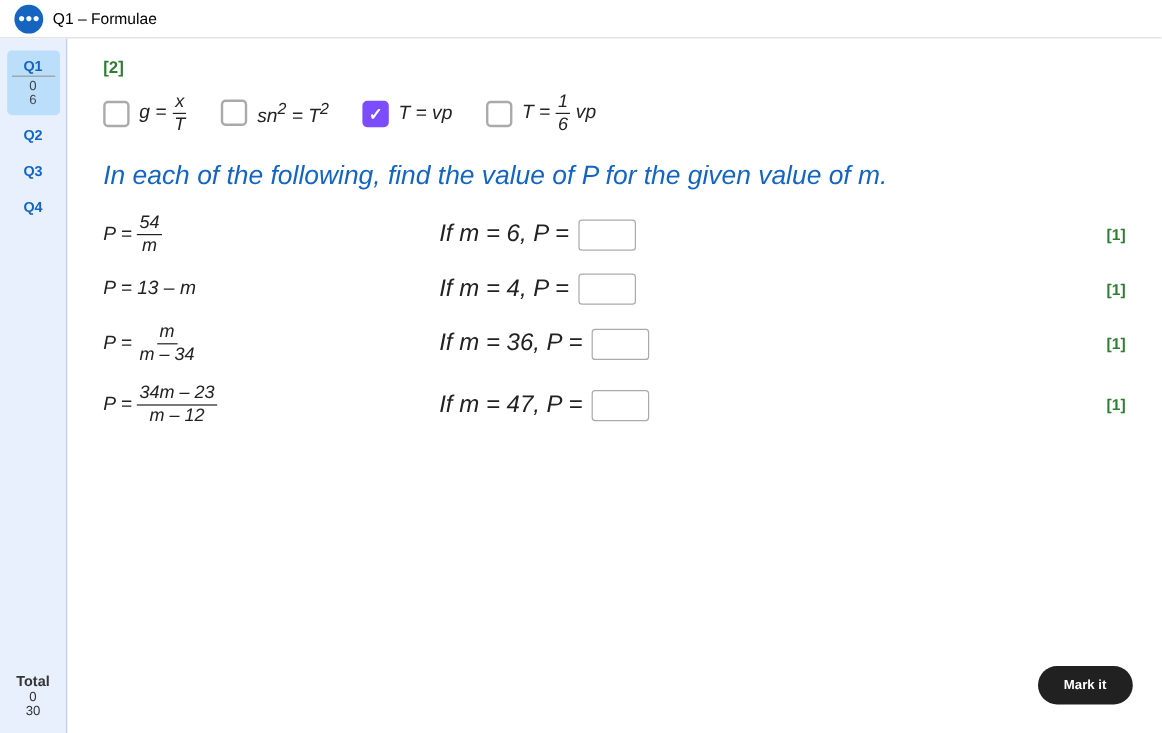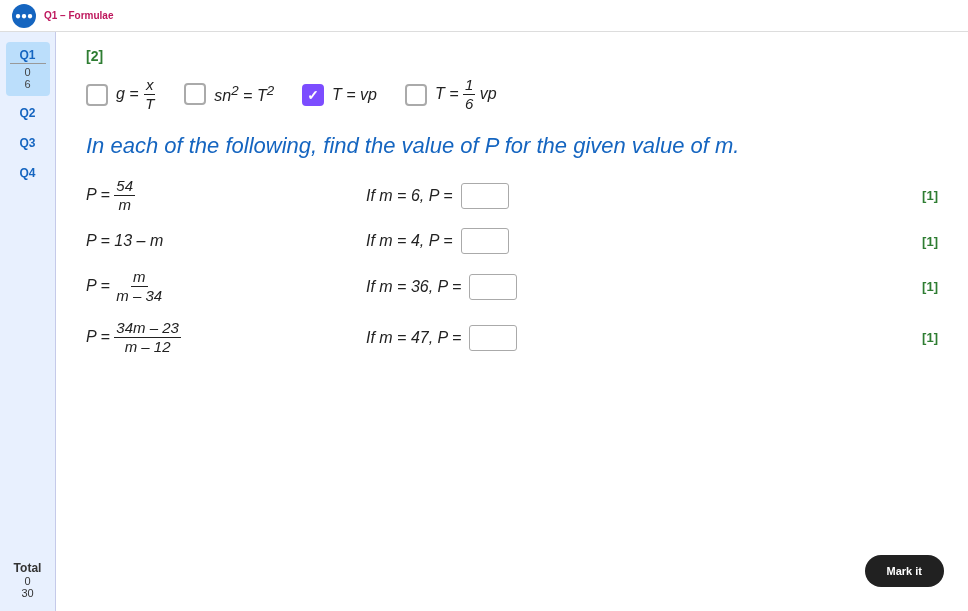--- a/index.html
+++ b/index.html
@@ -35,23 +35,22 @@
       background: #1565c0;
       border-radius: 50%;
       display: flex;
       align-items: center;
       justify-content: center;
       color: white;
       font-size: 10px;
       font-weight: bold;
     }
     .top-title {
-      font-size: 10px;
-      color: #be185d;
-      font-weight: bold;
+      font-size: 13px;
+      color: #000000;
     }
     .top-bar-right {
       display: flex;
       align-items: center;
       gap: 8px;
       font-size: 12px;
       color: #555;
     }
     .top-icon-btn {
       background: none;
@@ -220,21 +219,21 @@
       gap: 0;
     }
     .formula-col {
       width: 280px;
       font-size: 16px;
       font-style: italic;
       color: #222;
     }
     .given-col {
       flex: 1;
-      font-size: 16px;
+      font-size: 20px;
       font-style: italic;
       color: #222;
       display: flex;
       align-items: center;
       gap: 8px;
     }
     .answer-box {
       width: 48px;
       height: 26px;
       border: 1.5px solid #aaa;

